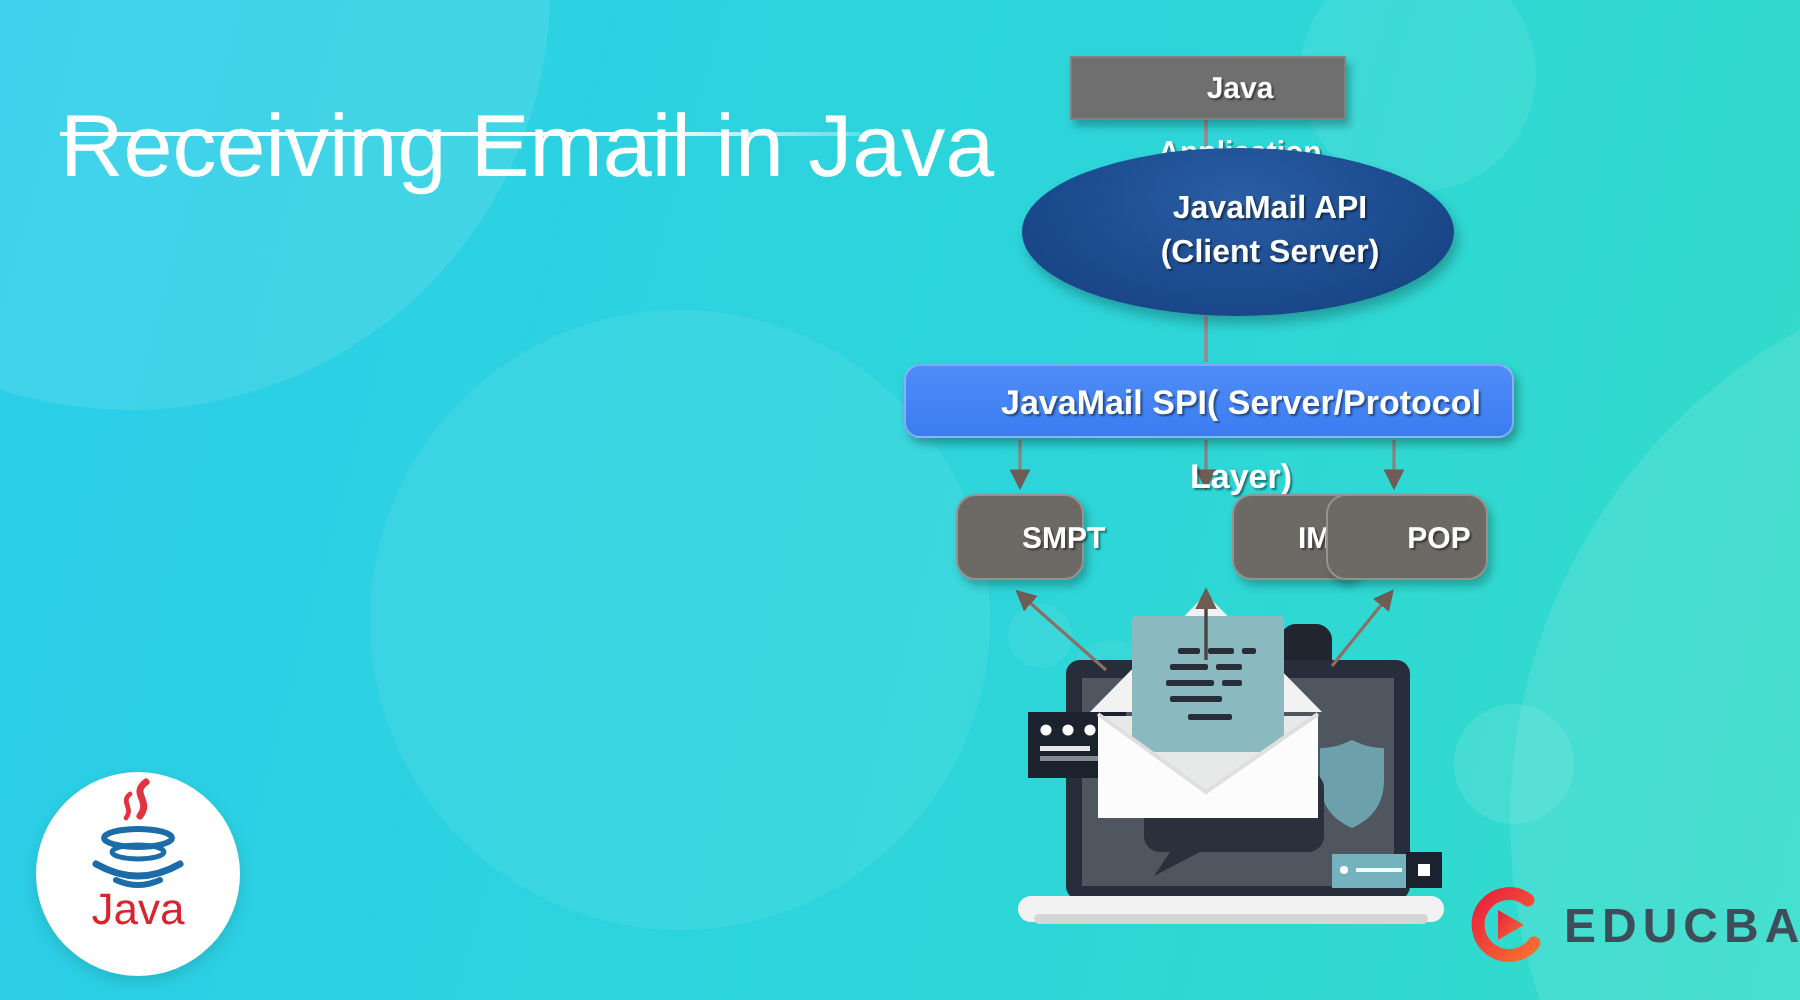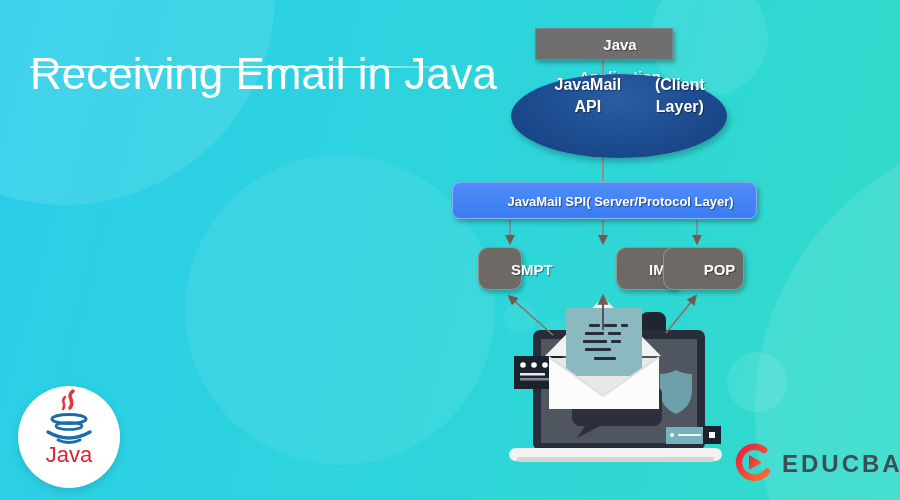--- a/index.html
+++ b/index.html
@@ -19,28 +19,28 @@
   .title-underline{position:absolute;left:30px;top:66px;width:400px;height:2px;
     background:linear-gradient(90deg,rgba(255,255,255,.95) 75%,rgba(255,255,255,.25) 100%);}
 
   .node{color:#fff;font-weight:bold;text-align:center;position:absolute;
     text-shadow:1px 1px 1px rgba(0,0,0,.45);padding-left:32px;}
   .app-box{left:535px;top:28px;width:138px;height:32px;line-height:32px;font-size:15px;
     background:#6f6f6f;border:1px solid #818181;box-shadow:2px 3px 4px rgba(0,0,0,.28);box-sizing:border-box;}
   .api-ellipse{left:511px;top:74px;width:184px;height:84px;border-radius:50%;
     background:radial-gradient(ellipse at 50% 30%,#2a5da3 0%,#1b4a8d 60%,#153f7d 100%);
     box-shadow:2px 4px 6px rgba(0,0,0,.25);
-    font-size:16px;line-height:1.35;display:flex;flex-direction:row;justify-content:center;}
-  .spi-box{left:452px;top:182px;width:305px;height:37px;line-height:37px;font-size:13px;
+    font-size:16px;line-height:1.35;display:flex;flex-direction:column;justify-content:center;}
+  .spi-box{left:452px;top:182px;width:305px;height:37px;line-height:37px;font-size:17px;
     background:linear-gradient(180deg,#4f8cf6,#3a7cf2);border-radius:8px;
     border:1px solid rgba(255,255,255,.35);box-shadow:2px 3px 5px rgba(0,0,0,.3);box-sizing:border-box;}
   .proto{top:247px;height:43px;line-height:43px;font-size:15px;background:#6d6a66;
     border:1px solid rgba(255,255,255,.28);border-radius:10px;
     box-shadow:2px 3px 4px rgba(0,0,0,.25);box-sizing:border-box;}
-  .proto-smpt{left:478px;width:44px;text-align:center;}
+  .proto-smpt{left:478px;width:64px;text-align:center;}
   .proto-imap{left:570px;width:65px;margin-left:46px;}
   .proto-pop{left:663px;width:81px;}
 
   .layer-svg{position:absolute;left:0;top:0;pointer-events:none;}
 
   .java-badge{position:absolute;left:18px;top:386px;width:102px;height:102px;border-radius:50%;
     background:#ffffff;box-shadow:0 3px 8px rgba(0,0,0,.13);
     display:flex;align-items:flex-start;justify-content:center;}
   .educba{position:absolute;left:734px;top:442px;display:flex;align-items:center;gap:8px;}
   .educba-label{font-size:24px;color:#3e4d59;letter-spacing:3px;font-weight:700;}
@@ -112,21 +112,21 @@
     <line x1="697" y1="220" x2="697" y2="242" stroke="#8a827c" stroke-width="1.6" marker-end="url(#ah)"></line>
     <line x1="553" y1="335" x2="510" y2="297" stroke="#8a6f66" stroke-width="1.6" marker-end="url(#ah)"></line>
     <line x1="603" y1="330" x2="603" y2="297" stroke="#4a443f" stroke-width="1.7" marker-end="url(#ah)"></line>
     <line x1="666" y1="333" x2="695" y2="297" stroke="#8a6f66" stroke-width="1.6" marker-end="url(#ah)"></line>
   </svg>
 
   <div class="node app-box">Java Application</div>
 
   <div class="node api-ellipse">
     <span>JavaMail API</span>
-    <span>(Client Layer)</span>
+    <span>(Client Server)</span>
   </div>
 
   <div class="node spi-box">JavaMail SPI( Server/Protocol Layer)</div>
 
   <div class="node proto proto-smpt">SMPT</div>
   <div class="node proto proto-imap">IMAP</div>
   <div class="node proto proto-pop">POP</div>
 
   <div class="java-badge">
     <svg width="70" height="82" viewBox="0 0 70 82">

